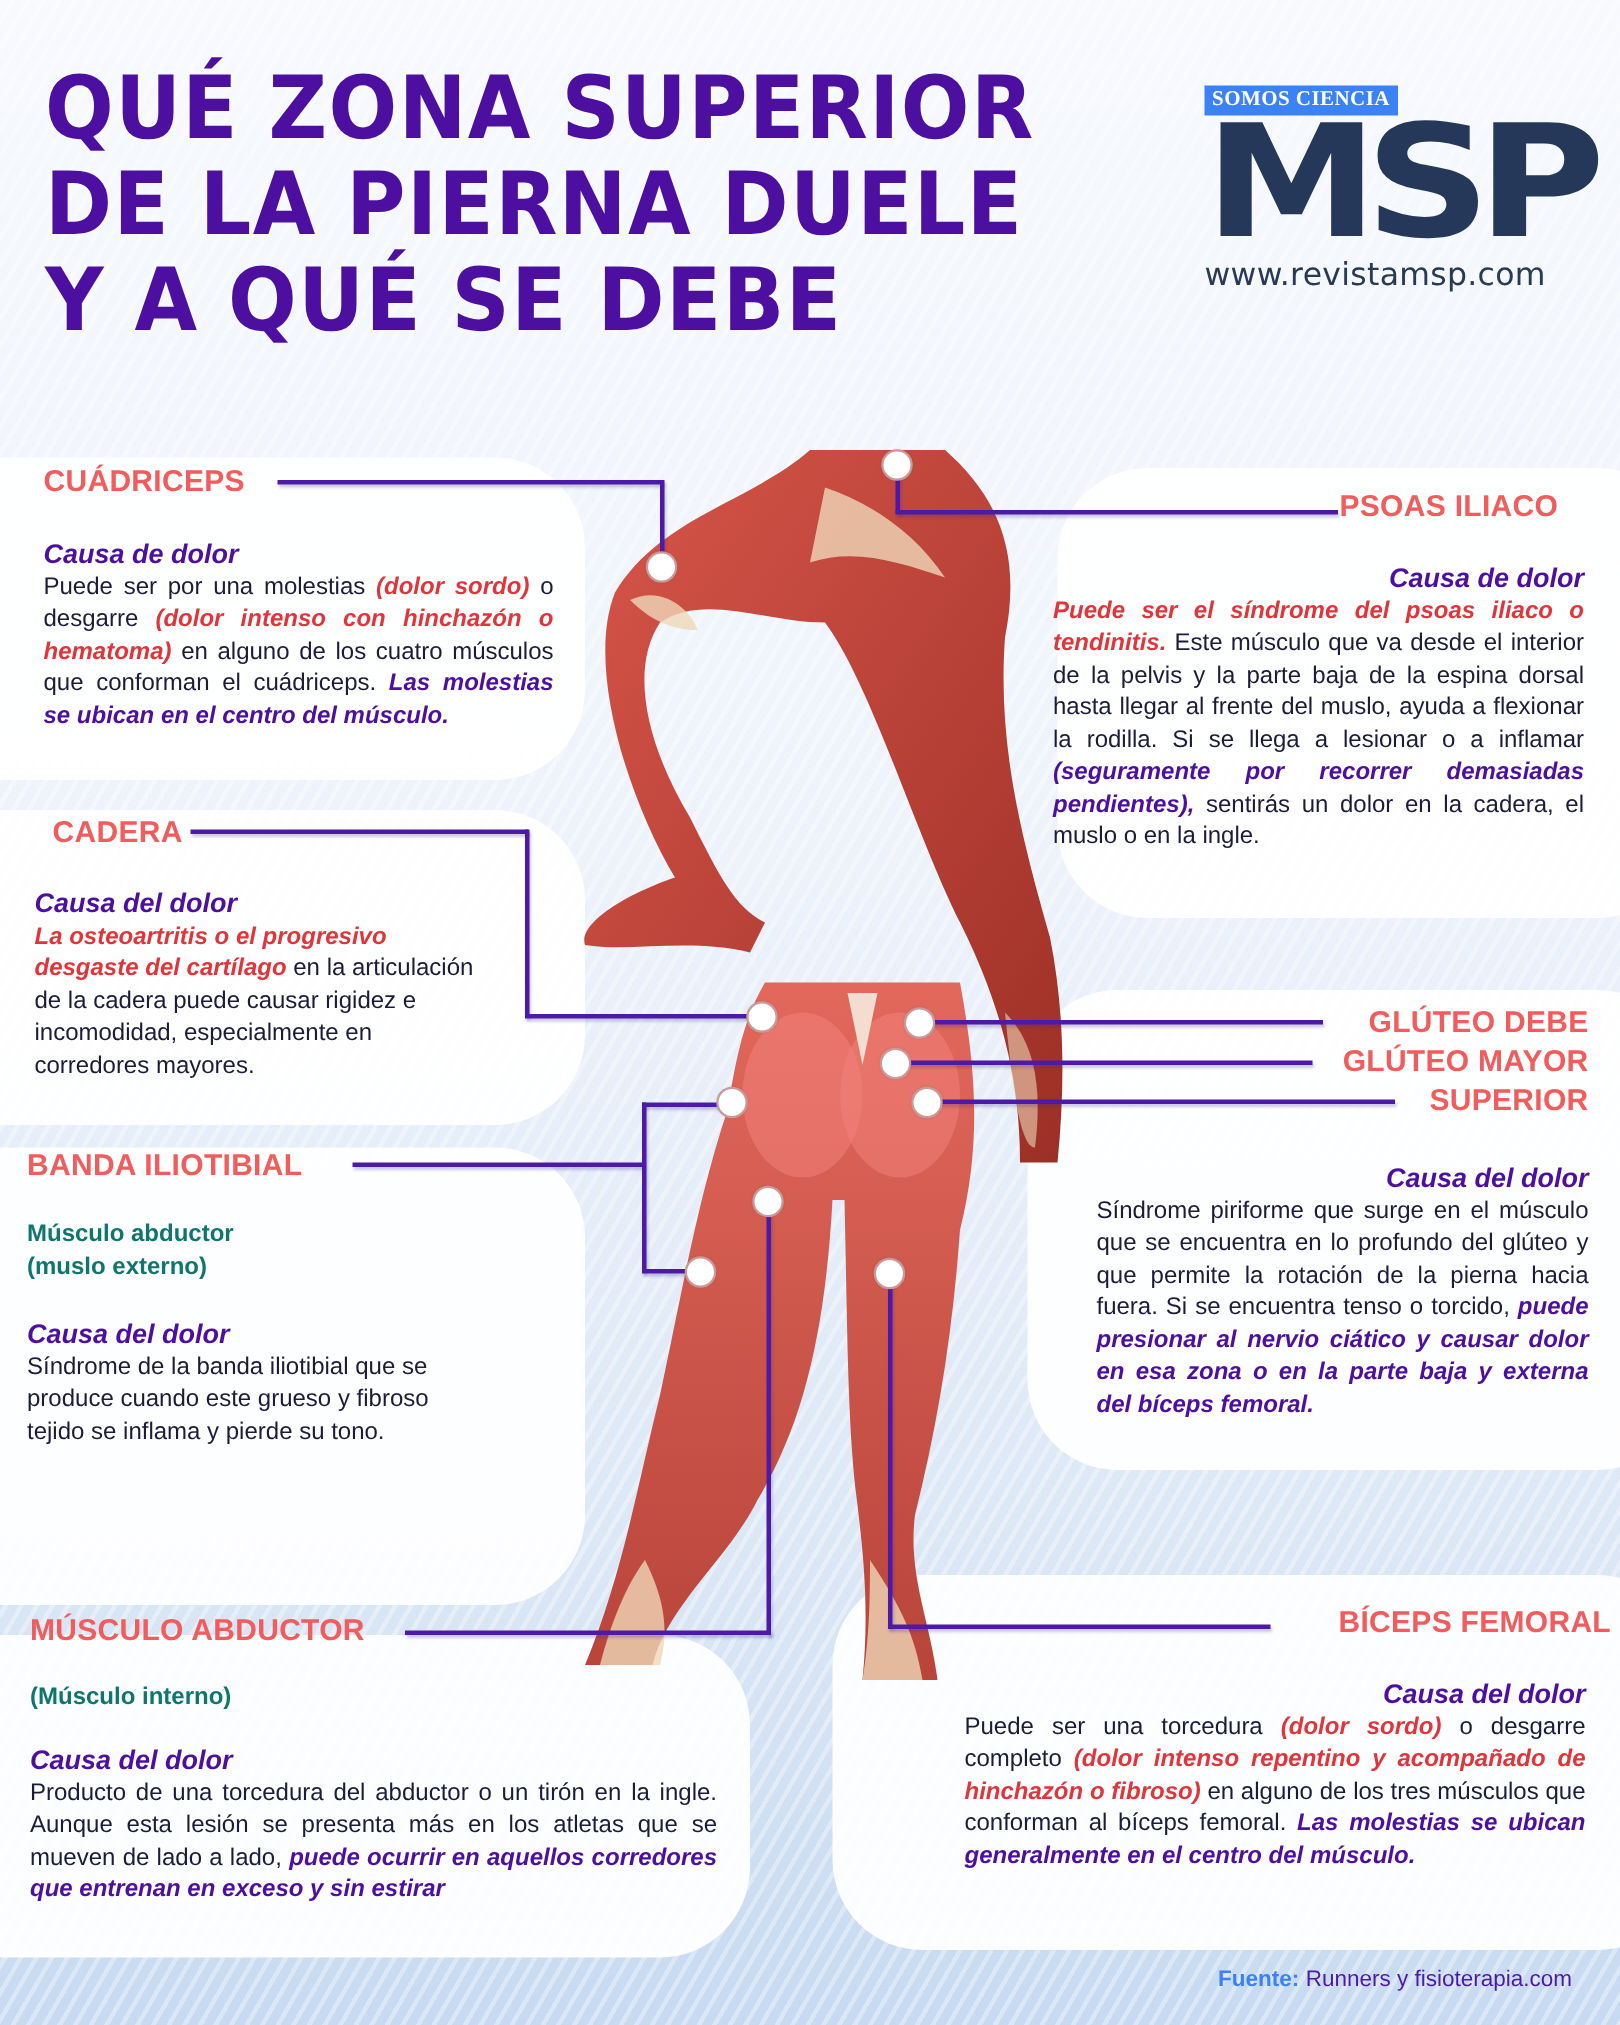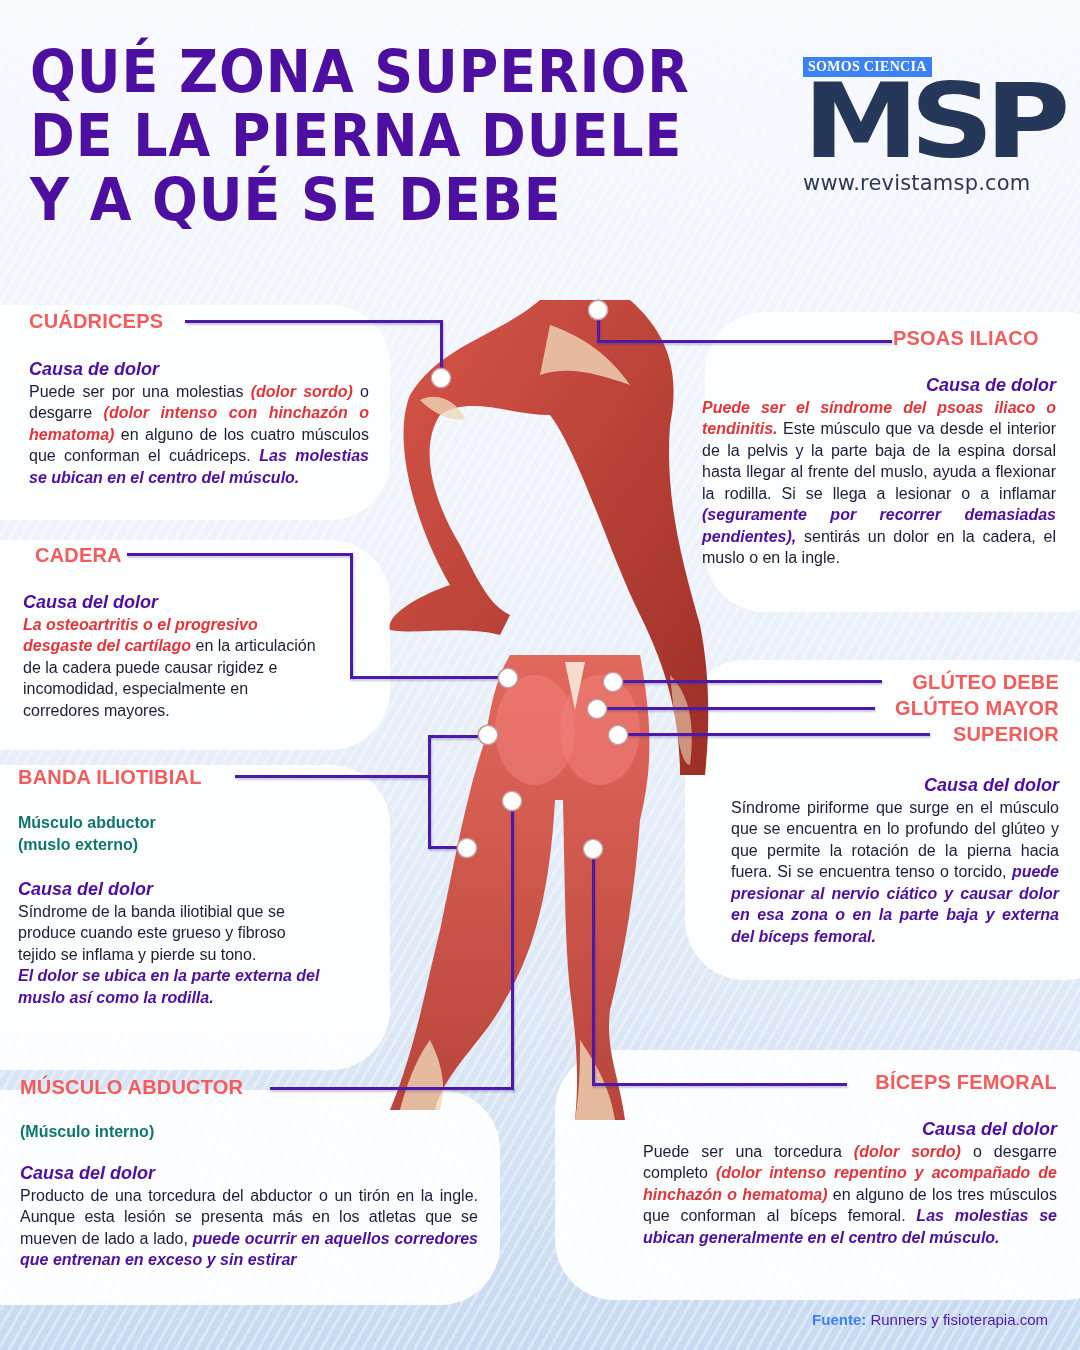--- a/index.html
+++ b/index.html
@@ -149,21 +149,21 @@
 <div class="sec-title" style="left:23px; top:544px;margin-left:12px;">CADERA</div>
 <div class="text" style="left:23px; top:592px; width:300px;">
   <span class="cause">Causa del dolor</span>
   <span class="red">La osteoartritis o el progresivo desgaste del cartílago</span><span> en la articulación de la cadera puede causar rigidez e incomodidad, especialmente en corredores mayores.</span>
 </div>
 
 <div class="sec-title" style="left:18px; top:766px;">BANDA ILIOTIBIAL</div>
 <div class="sub-red" style="left:18px; top:812px; width:180px;">Músculo abductor (muslo externo)</div>
 <div class="text" style="left:18px; top:879px; width:310px;">
   <span class="cause">Causa del dolor</span>
-  <span>Síndrome de la banda iliotibial que se produce cuando este grueso y fibroso tejido se inflama y pierde su tono.</span><br><span class="purple">El dolor se ubica en la parte externa del muslo así como la rodilla.</span>
+  <span>Síndrome de la banda iliotibial que se produce cuando este grueso y fibroso tejido se inflama y pierde su tono.</span><br>
 </div>
 
 <div class="sec-title" style="left:20px; top:1076px;">MÚSCULO ABDUCTOR</div>
 <div class="sub-red" style="left:20px; top:1121px;">(Músculo interno)</div>
 <div class="text just" style="left:20px; top:1163px; width:458px;">
   <span class="cause">Causa del dolor</span>
   <span>Producto de una torcedura del abductor o un tirón en la ingle. Aunque esta lesión se presenta más en los atletas que se mueven de lado a lado, </span><span class="purple">puede ocurrir en aquellos corredores que entrenan en exceso y sin estirar</span>
 </div>
 
 <div class="sec-title" style="left:893px; top:327px;">PSOAS ILIACO</div>
@@ -173,22 +173,22 @@
 </div>
 
 <div class="sec-title" style="right:21px; top:671px;">GLÚTEO DEBE</div>
 <div class="sec-title" style="right:21px; top:697px;">GLÚTEO MAYOR</div>
 <div class="sec-title" style="right:21px; top:723px;">SUPERIOR</div>
 <div class="text just" style="left:731px; top:775px; width:328px;">
   <span class="cause" style="text-align:right;">Causa del dolor</span>
   <span>Síndrome piriforme que surge en el músculo que se encuentra en lo profundo del glúteo y que permite la rotación de la pierna hacia fuera. Si se encuentra tenso o torcido, </span><span class="purple">puede presionar al nervio ciático y causar dolor en esa zona o en la parte baja y externa del bíceps femoral.</span>
 </div>
 
-<div class="sec-title" style="right:23px; top:1071px;margin-left:12px;">BÍCEPS FEMORAL</div>
+<div class="sec-title" style="right:6px; top:1071px;margin-left:12px;">BÍCEPS FEMORAL</div>
 <div class="text just" style="left:643px; top:1119px; width:414px;">
   <span class="cause" style="text-align:right;">Causa del dolor</span>
-  <span>Puede ser una torcedura </span><span class="red">(dolor sordo)</span><span> o desgarre completo </span><span class="red">(dolor intenso repentino y acompañado de hinchazón o hematoma)</span><span> en alguno de los tres músculos que conforman al bíceps femoral. </span><span class="purple">Las molestias se ubican generalmente en el centro del músculo.</span>
+  <span>Puede ser una torcedura </span><span class="red">(dolor sordo)</span><span> o desgarre completo </span><span class="red">(dolor intenso repentino y acompañado de hinchazón o fibroso)</span><span> en alguno de los tres músculos que conforman al bíceps femoral. </span><span class="purple">Las molestias se ubican generalmente en el centro del músculo.</span>
 </div>
 
 <div class="footer">
   <b>Fuente:</b>
   <span>Runners y fisioterapia.com</span>
 </div>
 
 </body></html>

